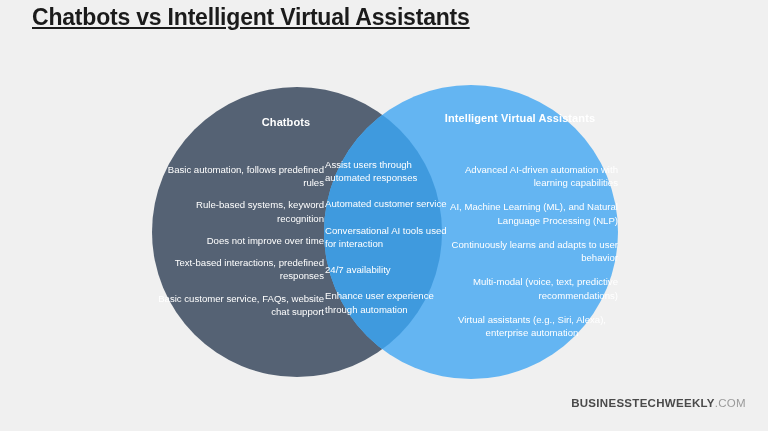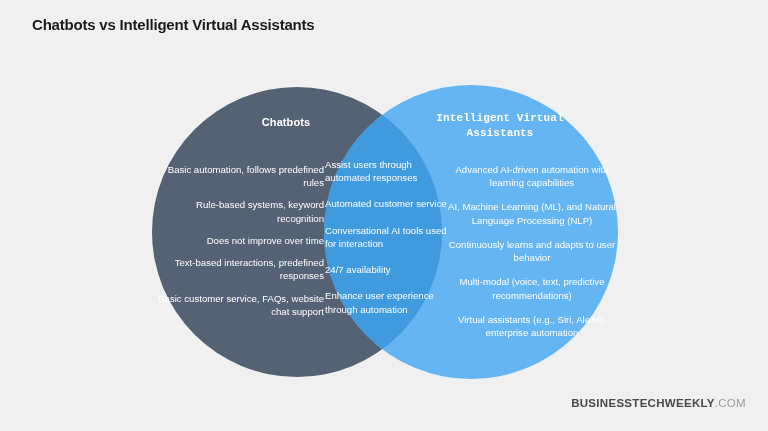--- a/index.html
+++ b/index.html
@@ -11,26 +11,27 @@
   }
   #stage {
     position:relative;
     width:768px; height:431px;
     background:#f0f0f0;
   }
 
   
   #page-title {
     position:absolute;
-    left:32px; top:16px;
-    font-size:15px;
+    left:32px; top:4px;
+    font-size:23px;
     font-weight:bold;
     color:#1b1b1b;
     letter-spacing:-0.2px;
     white-space:nowrap;
+    text-decoration:underline;
   }
 
   
   #venn {
     position:absolute;
     left:0; top:0;
     width:768px; height:431px;
   }
   #venn svg { display:block; }
 
@@ -38,21 +39,21 @@
   .circle-heading {
     position:absolute;
     color:#ffffff;
     font-weight:bold;
     font-size:11px;
     text-align:center;
     line-height:1.35;
     letter-spacing:0.1px;
   }
   #heading-left  { left:196px; top:115px; width:180px; }
-  #heading-right { left:408px; top:111px; width:184px;font-family:Liberation Mono, monospace; }
+  #heading-right { left:428px; top:111px; width:184px; }
 
   .bullet-list {
     position:absolute;
     color:#ffffff;
     font-size:9.6px;
     line-height:1.38;
   }
   .bullet-list .bullet { margin-bottom:9px; }
   .bullet-list .bullet:last-child { margin-bottom:12px; }
 
@@ -63,21 +64,21 @@
   #list-center {
     left:325px; top:158px; width:124px;
     text-align:left;
   }
   #list-center .bullet { margin-bottom:13px; }
 
   #list-right {
     left:446px; top:163px; width:172px;
     text-align:right;
   }
-  #list-right .bullet { margin-bottom:11px;text-align:center; }
+  #list-right .bullet { margin-bottom:11px; }
   #list-right .bullet.last {
     text-align:center;
   }
 
   
   #brand {
     position:absolute;
     right:22px; bottom:22px;
     font-size:11.5px;
     letter-spacing:0.3px;

